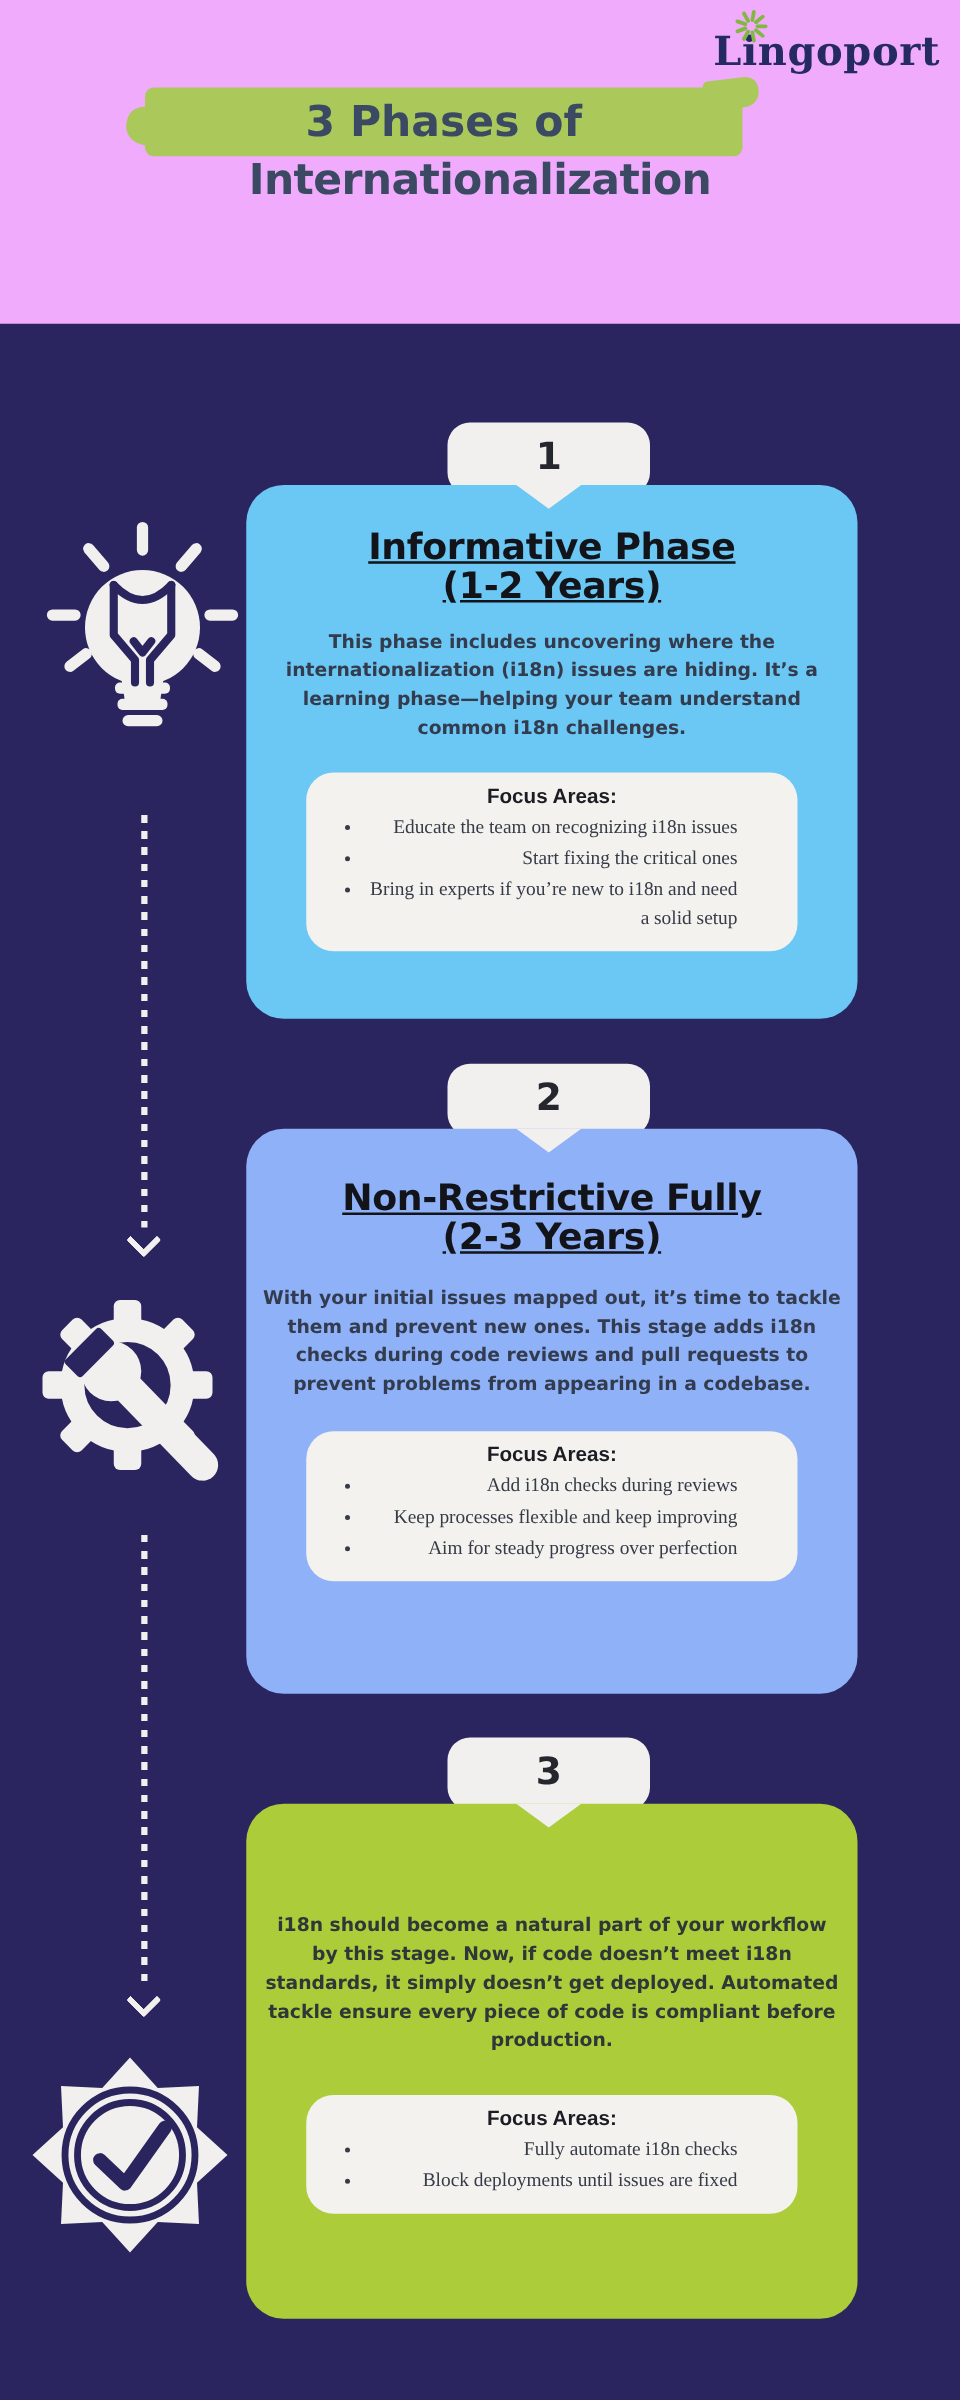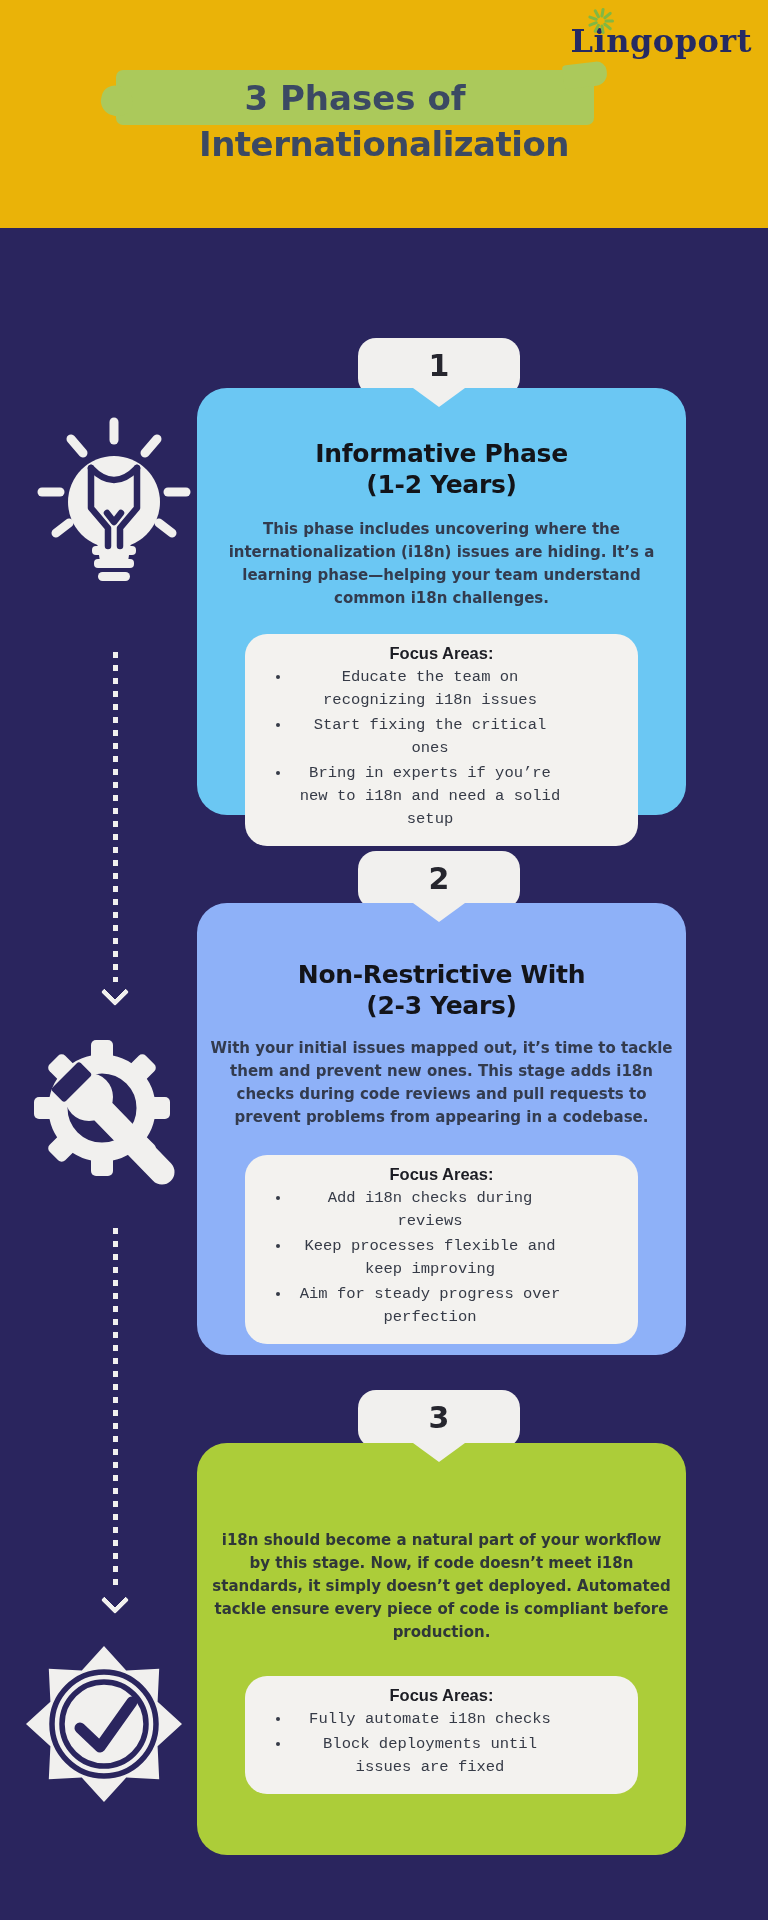--- a/index.html
+++ b/index.html
@@ -1,19 +1,19 @@
 <!DOCTYPE html>
 <html><head>
 <meta charset="utf-8">
 <style>
   html,body{margin:0;padding:0;background:#1d1a45;}
   .page{position:relative;width:768px;height:1920px;margin:0 auto;background:#2a255e;overflow:hidden;
         font-family:"DejaVu Sans","Liberation Sans",sans-serif;}
   
-  .header{position:absolute;left:0;top:0;width:768px;height:228px;background:#eab308;}
+  .header{position:absolute;left:0;top:0;width:768px;height:259px;background:#f0abfc;}
   .logo{position:absolute;top:22px;right:16px;}
   .logo-text{font-family:"DejaVu Serif","Liberation Serif",serif;font-weight:700;font-size:32px;
              color:#252a63;letter-spacing:.5px;}
   .logo-burst{position:absolute;left:15px;top:-15px;}
   .kicker-band{position:absolute;left:116px;top:70px;width:478px;height:55px;background:#abc95b;
                border-radius:7px;display:flex;align-items:center;justify-content:center;}
   .kicker-band::before{content:"";position:absolute;left:-15px;top:16px;width:32px;height:30px;
                background:#abc95b;transform:rotate(14deg);border-radius:45% 55% 50% 50%;}
   .kicker-band::after{content:"";position:absolute;right:-13px;top:-7px;width:44px;height:24px;
                background:#abc95b;transform:rotate(-7deg);border-radius:4px 10px 12px 4px;}
@@ -30,30 +30,30 @@
   .phase-tab{position:absolute;left:358px;width:162px;height:58px;background:#f1f0ee;
              border-radius:18px;display:flex;align-items:flex-start;justify-content:center;z-index:1;}
   .phase-num{font-size:30px;font-weight:800;color:#26262e;margin-top:10px;}
   .phase-notch{position:absolute;left:413px;width:0;height:0;border-left:26px solid transparent;
              border-right:26px solid transparent;border-top:19px solid #f1f0ee;z-index:3;}
   .phase-card{position:absolute;left:197px;width:489px;border-radius:30px;text-align:center;z-index:2;
              box-sizing:border-box;}
   .card-blue{background:#6bc7f3;}
   .card-peri{background:#8eb1f8;}
   .card-green{background:#accd39;}
-  .phase-title{margin:16px;font-size:25px;line-height:31px;font-weight:800;color:#131419;letter-spacing:-.3px;}
+  .phase-title{margin:0;font-size:29px;line-height:31px;font-weight:800;color:#131419;letter-spacing:-.3px;text-decoration:underline;}
   .phase-desc{margin:0 auto;padding:0 13px;font-size:15px;line-height:23px;font-weight:600;
               color:#333b4e;}
   .card-green .phase-desc{color:#2f3739;}
   .focus-box{margin:0 auto;width:393px;background:#f3f2ef;border-radius:22px;box-sizing:border-box;
              padding:10px 0 13px;}
   .focus-label{margin:0;font-size:16.5px;font-weight:700;color:#1c1d24;
                font-family:"Liberation Sans","DejaVu Sans",sans-serif;}
-  .focus-list{margin:3px 0 0;padding:0 74px 0 46px;text-align:center;
-              font-family:Liberation Mono, monospace;}
+  .focus-list{margin:3px 0 0;padding:0 48px 0 46px;text-align:right;
+              font-family:Liberation Serif, serif;}
   .focus-list li{font-size:15.5px;line-height:23px;color:#363b47;margin:0 0 2px;padding-left:5px;}
 </style>
 </head>
 <body>
 
 <div class="page">
 
   <div class="header">
     <div class="logo">
       <svg class="logo-burst" width="30" height="28" viewBox="0 0 30 28">
@@ -153,24 +153,24 @@
       </ul>
     </div>
   </div>
 
   <div class="phase-tab" style="top:851px;">
     <span class="phase-num">2</span>
   </div>
   <div class="phase-notch" style="top:903px;"></div>
   <div class="phase-card card-peri" style="top:903px;height:452px;padding-top:40px;">
     <h2 class="phase-title">
-      <span>Non-Restrictive With</span><br>
+      <span>Non-Restrictive Fully</span><br>
       <span>(2-3 Years)</span>
     </h2>
-    <p class="phase-desc" style="">With your initial issues mapped out, it’s time to tackle them and prevent new ones. This stage adds i18n checks during code reviews and pull requests to prevent problems from appearing in a codebase.</p>
+    <p class="phase-desc" style="margin-top:22px;">With your initial issues mapped out, it’s time to tackle them and prevent new ones. This stage adds i18n checks during code reviews and pull requests to prevent problems from appearing in a codebase.</p>
     <div class="focus-box" style="margin-top:26px;">
       <h3 class="focus-label">Focus Areas:</h3>
       <ul class="focus-list">
         <li>Add i18n checks during reviews</li>
         <li>Keep processes flexible and keep improving</li>
         <li>Aim for steady progress over perfection</li>
       </ul>
     </div>
   </div>
 

